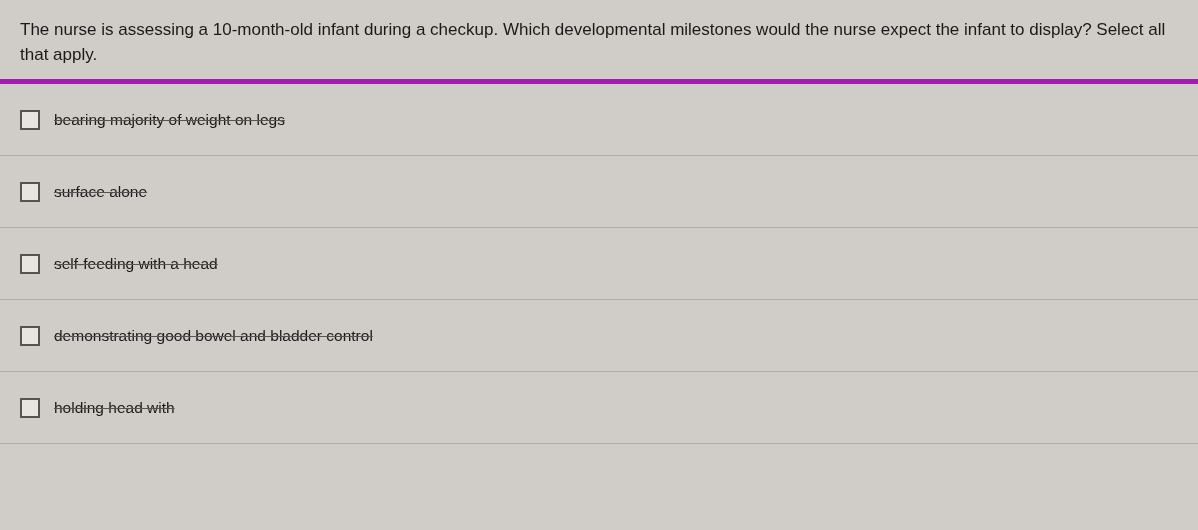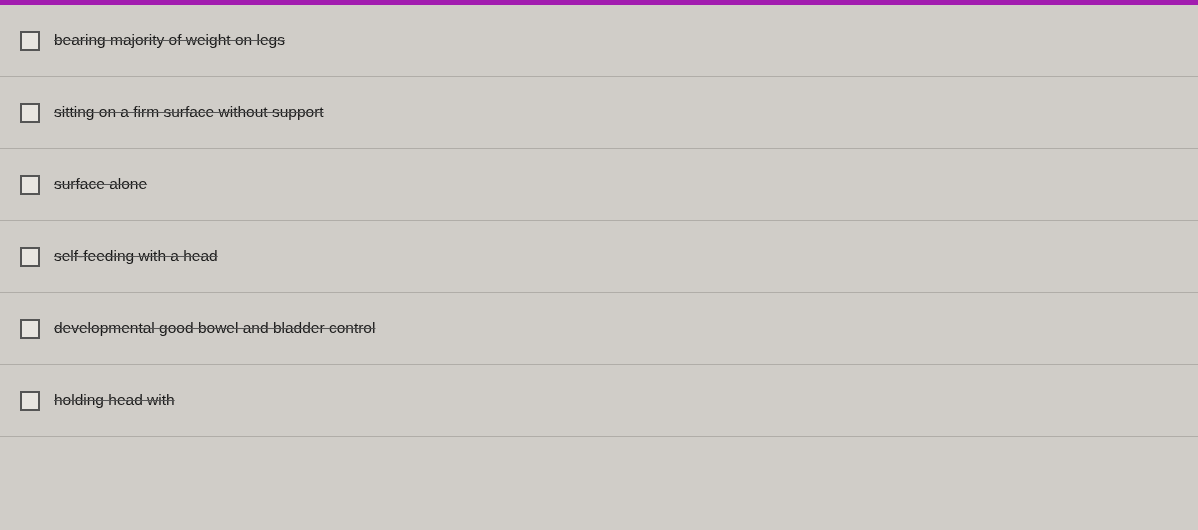--- a/index.html
+++ b/index.html
@@ -81,52 +81,49 @@
       font-family: Arial, sans-serif;
       line-height: 1.3;
       text-decoration: line-through;
       text-decoration-color: #555;
     }
   </style>
 </head>
 <body>
 
 <div class="page-container">
+  <div class="question-section">
+    <p class="question-text">The nurse is assessing a 10-month-old infant during a checkup. Which developmental milestones would the nurse expect the infant to display? Select all that apply.</p>
+  </div>
 
   <div class="options-container">
 
   <div class="option-row">
         <div class="checkbox-wrapper">
           <div class="checkbox"></div>
         </div>
         <span class="option-label">bearing majority of weight on legs</span>
-      </div>
-      <div class="option-row">
-        <div class="checkbox-wrapper">
-          <div class="checkbox"></div>
-        </div>
-        <span class="option-label">sitting on a firm surface without support</span>
       </div>
       <div class="option-row">
         <div class="checkbox-wrapper">
           <div class="checkbox"></div>
         </div>
         <span class="option-label">surface alone</span>
       </div>
       <div class="option-row">
         <div class="checkbox-wrapper">
           <div class="checkbox"></div>
         </div>
         <span class="option-label">self-feeding with a head</span>
       </div>
       <div class="option-row">
         <div class="checkbox-wrapper">
           <div class="checkbox"></div>
         </div>
-        <span class="option-label">developmental good bowel and bladder control</span>
+        <span class="option-label">demonstrating good bowel and bladder control</span>
       </div>
       <div class="option-row">
         <div class="checkbox-wrapper">
           <div class="checkbox"></div>
         </div>
         <span class="option-label">holding head with</span>
       </div>
     </div>
 </div>
 

